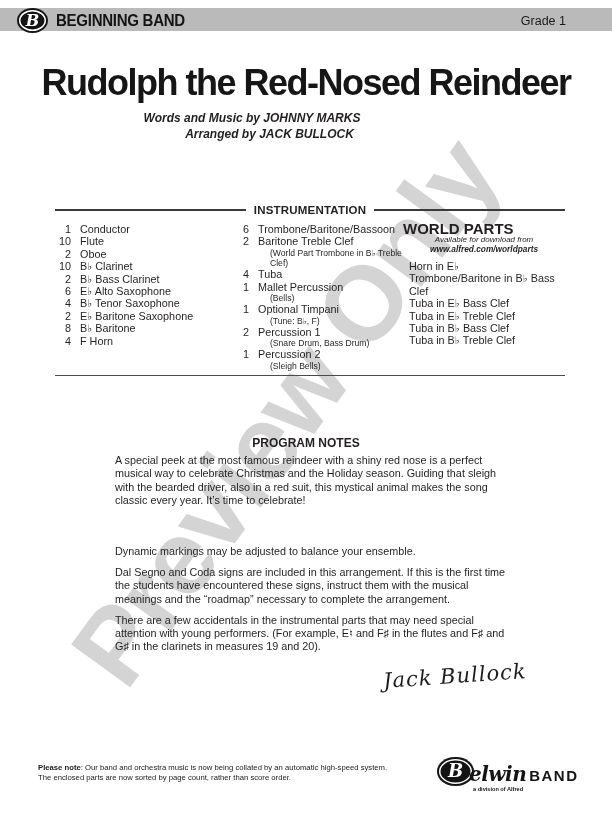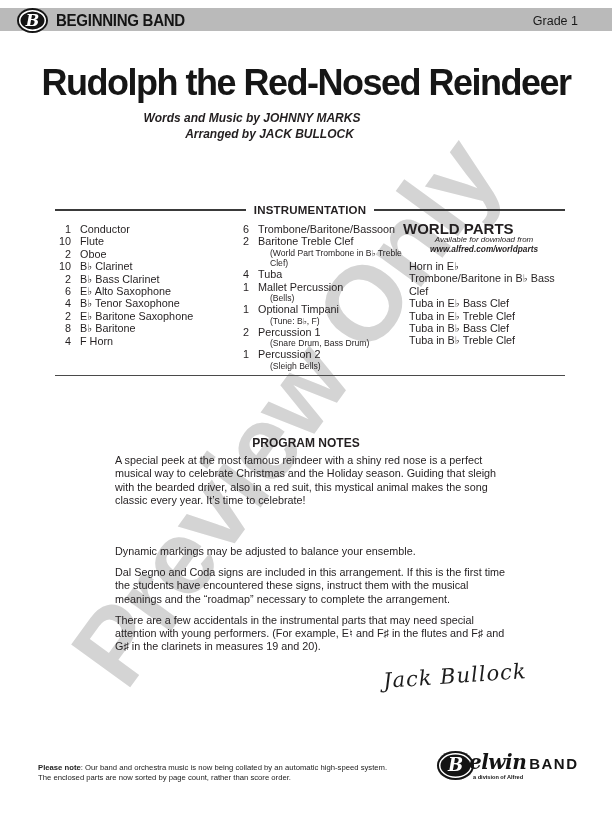--- a/index.html
+++ b/index.html
@@ -22,21 +22,21 @@
   
   .header-bar { position:absolute; top:8px; left:0; width:612px; height:23px; background:#bababa; }
   .brand-logo {
     position:absolute; left:17px; top:8px; width:31px; height:25px;
     background:#141414; border-radius:50%;
     box-shadow: inset 0 0 0 2px #141414, inset 0 0 0 3.5px #ffffff;
     display:flex; align-items:center; justify-content:center;
   }
   .brand-logo span { color:#fff; font-family:"DejaVu Serif",serif; font-style:italic; font-weight:bold; font-size:16px; line-height:1; }
   .series-label { position:absolute; left:56px; top:12px; font-weight:bold; font-size:16px; letter-spacing:-0.3px; color:#141414; transform:scaleX(0.94); transform-origin:left center; }
-  .grade-label { position:absolute; right:34px; top:14px; font-size:12.5px; color:#1a1a1a; }
+  .grade-label { position:absolute; right:46px; top:14px; font-size:12.5px; color:#1a1a1a; }
 
   
   .title { position:absolute; top:62px; left:0; width:612px; text-align:center; font-size:36px; font-weight:bold; letter-spacing:-1.5px; color:#161616; }
   .credit1 { position:absolute; top:111px; left:0; width:504px; text-align:center; font-size:12px; font-style:italic; font-weight:bold; }
   .credit2 { position:absolute; top:127px; left:0; width:539px; text-align:center; font-size:12px; font-style:italic; font-weight:bold; }
 
   
   .instr-heading { position:absolute; top:204px; left:55px; width:510px; display:flex; align-items:center; }
   .instr-heading .rule { flex:1; height:1.6px; background:#3a3a3a; }
   .instr-heading .label { padding:0 8px; font-weight:bold; font-size:11.5px; letter-spacing:0.2px; }
@@ -72,21 +72,21 @@
   
   .footer-note { position:absolute; left:38px; top:763px; font-size:7.7px; line-height:9.6px; color:#222; }
   .footer-note b { font-weight:bold; }
 
   .belwin-logo { position:absolute; left:437px; top:750px; display:flex; align-items:center; }
   .belwin-oval { width:37px; height:29px; background:#141414; border-radius:50%;
     box-shadow: inset 0 0 0 2px #141414, inset 0 0 0 3.5px #ffffff;
     display:flex; align-items:center; justify-content:center; flex:none; }
   .belwin-oval span { color:#fff; font-family:"DejaVu Serif",serif; font-style:italic; font-weight:bold; font-size:18px; line-height:1; }
   .belwin-right { margin-left:-5px; }
-  .belwin-line { display:flex; align-items:baseline; }
+  .belwin-line { display:flex; align-items:baseline;margin-top:12px; }
   .belwin-script { font-family:"DejaVu Serif",serif; font-style:italic; font-weight:bold; font-size:20px; letter-spacing:-0.5px; color:#141414; }
   .belwin-band { font-weight:bold; font-size:15px; letter-spacing:1.5px; margin-left:3px; color:#141414; }
   .belwin-sub { font-size:5.6px; font-weight:bold; color:#141414; margin-top:0px; padding-left:4px; }
 </style>
 </head>
 <body>
 
 <div class="page">
 
   <div class="watermark">Preview Only</div>

